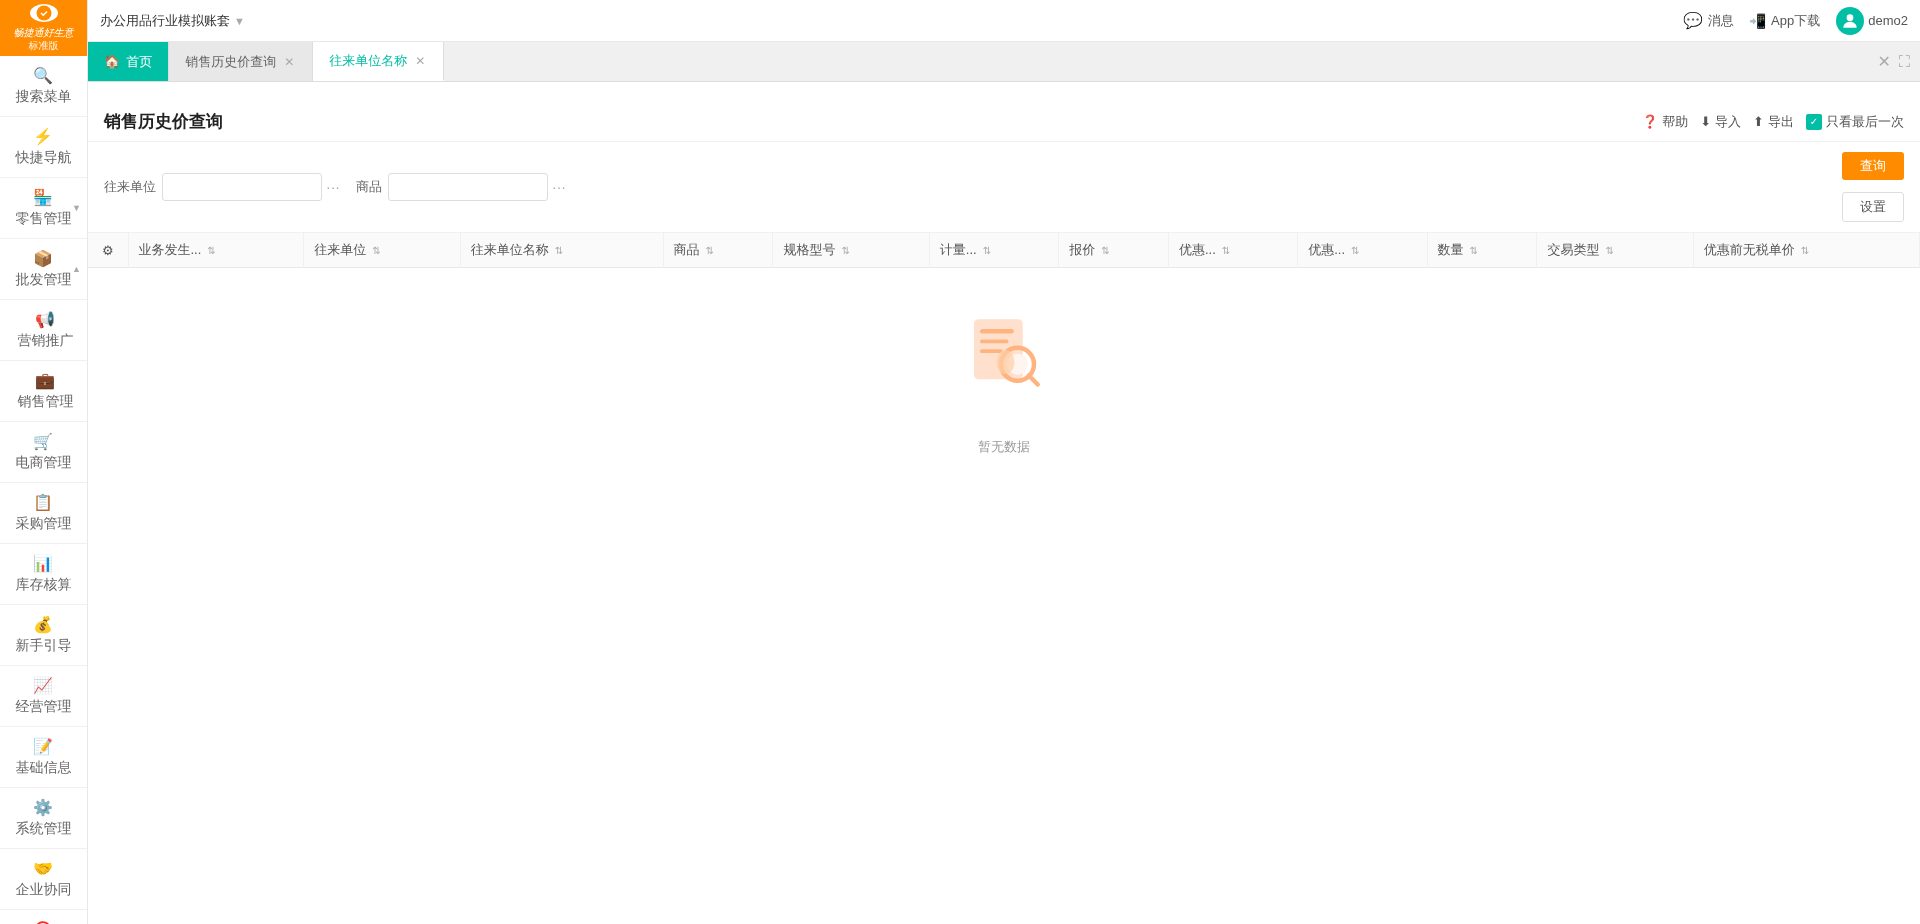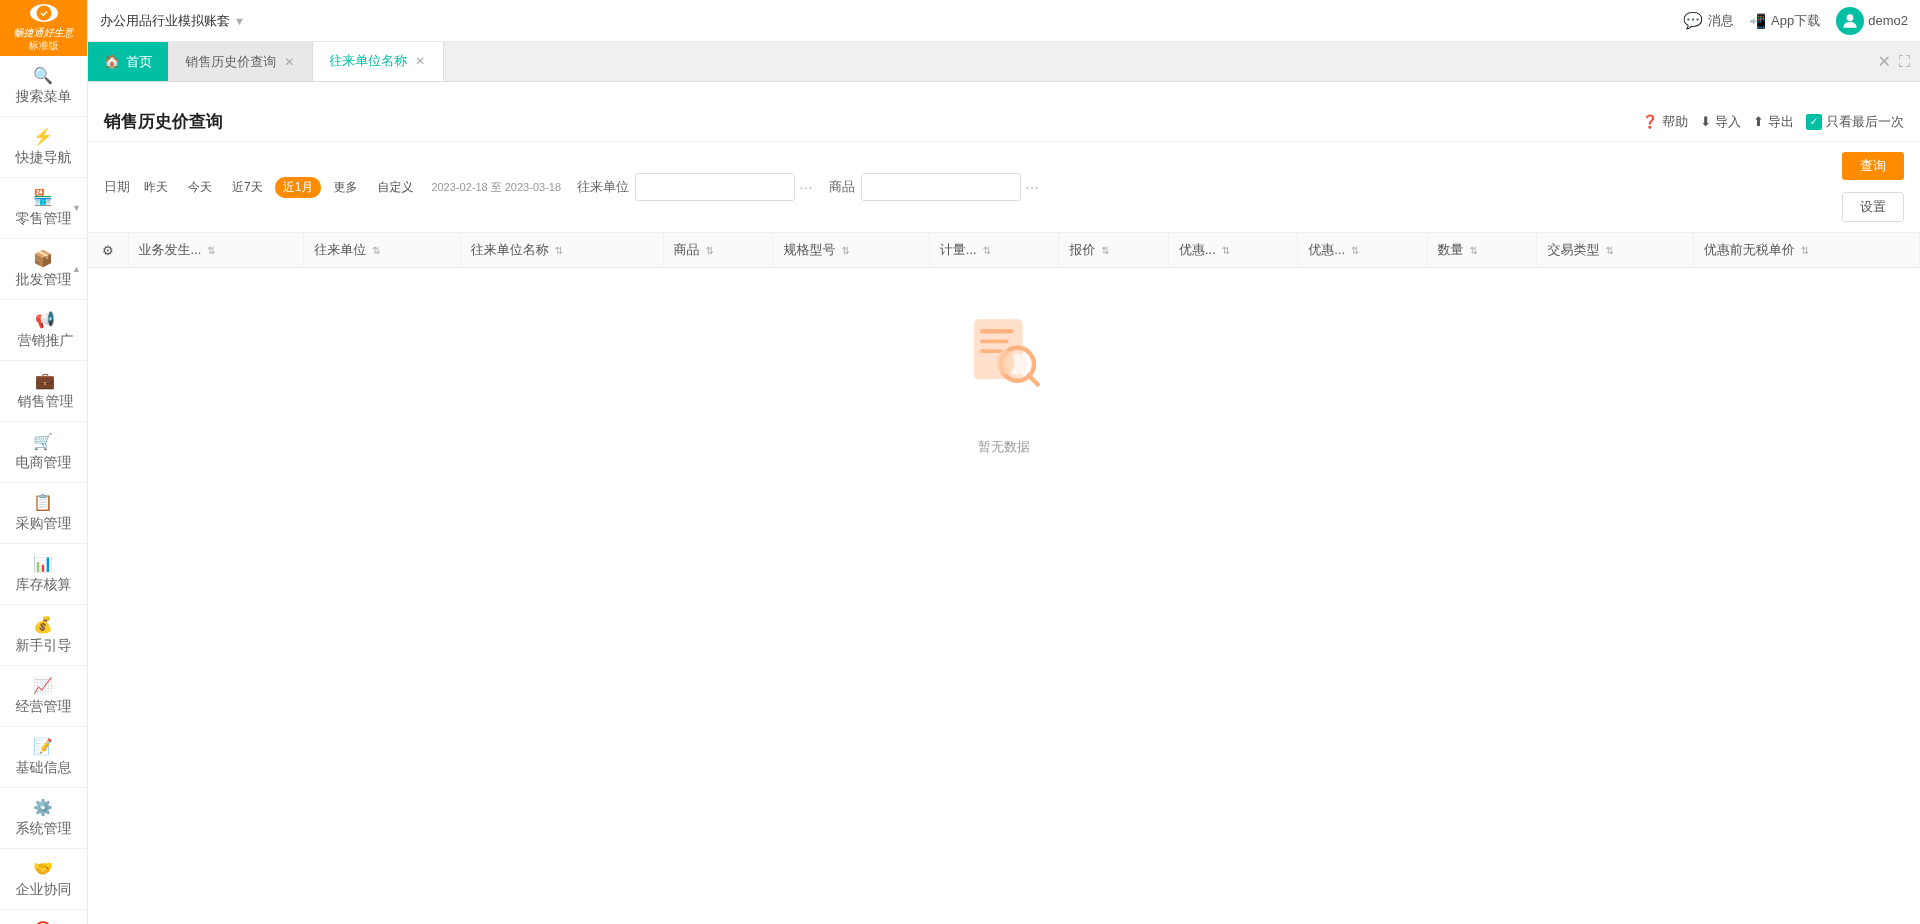--- a/index.html
+++ b/index.html
@@ -520,32 +520,20 @@
             <span>导出</span>
           </div>
           <div class="only-last-checkbox">
             <div class="checkbox-checked">✓</div>
             <span>只看最后一次</span>
           </div>
         </div>
       </div>
 
       <div class="filter-bar">
-        <div class="filter-group">
-          <span class="filter-label">日期</span>
-          <div class="date-options">
-            <button class="date-btn">昨天</button>
-            <button class="date-btn">今天</button>
-            <button class="date-btn">近7天</button>
-            <button class="date-btn active">近1月</button>
-            <button class="date-btn">更多</button>
-            <button class="date-btn">自定义</button>
-          </div>
-          <span class="date-range-text">2023-02-18 至 2023-03-18</span>
-        </div>
 
         <div class="filter-group">
           <span class="filter-label">往来单位</span>
           <div class="filter-input-wrap">
             <input type="text" class="filter-input" placeholder="" style="">
             <span class="filter-dots">···</span>
           </div>
         </div>
 
         <div class="filter-group">

